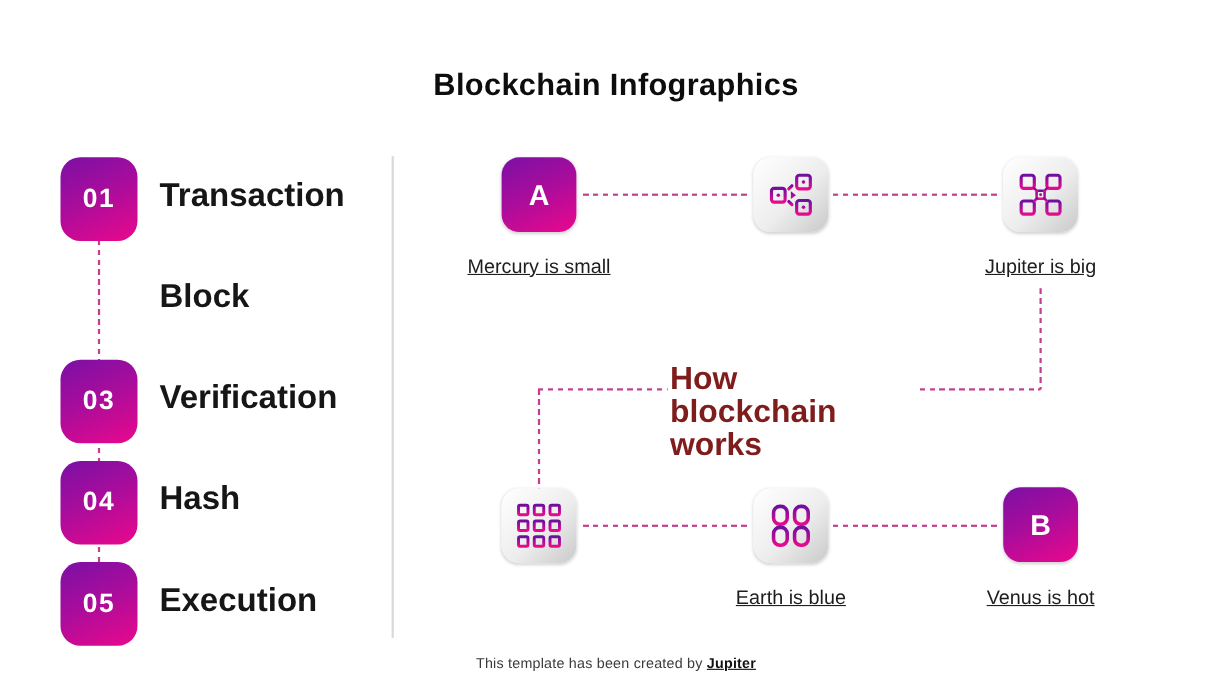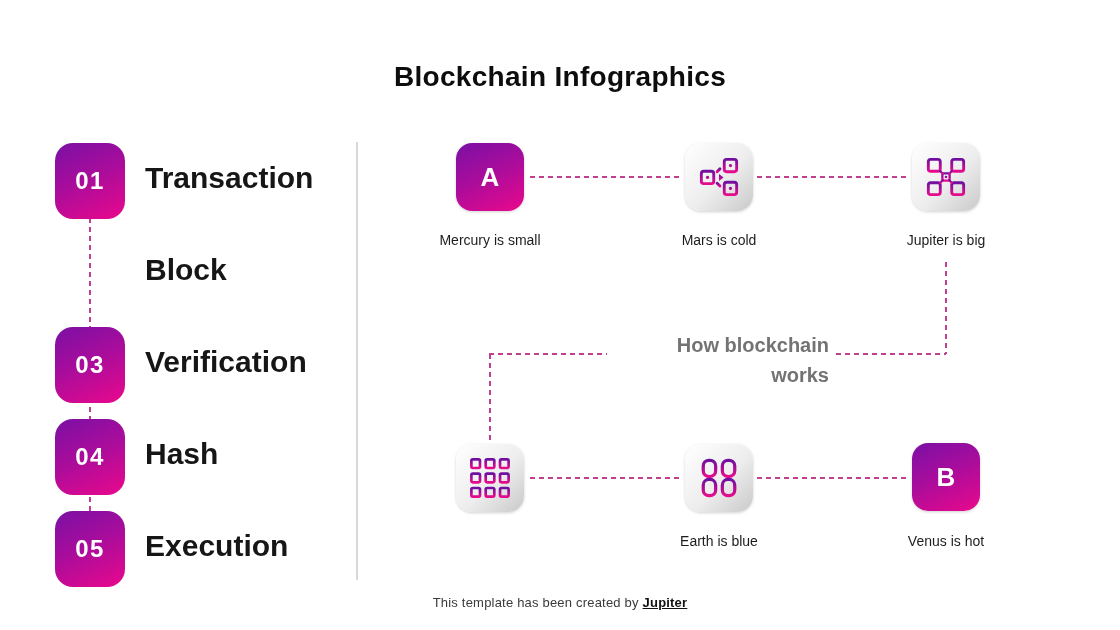--- a/index.html
+++ b/index.html
@@ -43,34 +43,35 @@
     box-shadow:0 1px 3px rgba(0,0,0,.18);
   }
   .badge{
     position:absolute;width:68px;height:68px;border-radius:16px;
     display:flex;align-items:center;justify-content:center;
     font-size:26px;font-weight:700;color:#fff;
     background:linear-gradient(155deg,var(--grad1,#7a10a5) 0%,var(--grad2,#ab0c9b) 48%,var(--grad3,#ea088c) 100%);
     box-shadow:0 1px 3px rgba(0,0,0,.18);
   }
   .caption{
-    position:absolute;width:220px;text-align:center;font-size:14px;color:#1d1d1d;
+    position:absolute;width:220px;text-align:center;font-size:18px;color:#1d1d1d;
     white-space:nowrap;
+    text-decoration:underline;
   }
   .hdash{
     position:absolute;height:2px;
     background:repeating-linear-gradient(90deg,var(--dash,#c23e8e) 0 5px,transparent 5px 9px);
   }
   .vdash{
     position:absolute;width:2px;
     background:repeating-linear-gradient(180deg,var(--dash,#c23e8e) 0 5px,transparent 5px 9px);
   }
   .center-text{
-    position:absolute;left:609px;top:330px;width:220px;text-align:right;
-    font-size:20px;font-weight:700;line-height:30px;color:#737373;
+    position:absolute;left:609px;top:330px;width:220px;text-align:left;
+    font-size:29px;font-weight:700;line-height:30px;color:#7f1d1d;
   }
 
   
   .footer{
     position:absolute;top:595px;left:0;width:100%;text-align:center;
     font-size:13px;color:#3a3a3a;letter-spacing:.2px;
   }
   .brand{font-weight:700;text-decoration:underline;color:#111;cursor:pointer;}
   svg{display:block;}
 </style>
@@ -171,21 +172,20 @@
           <line x1="28" y1="16" x2="25.4" y2="18.6"></line>
           <line x1="16" y1="28" x2="18.6" y2="25.4"></line>
           <line x1="28" y1="28" x2="25.4" y2="25.4"></line>
         </g>
         <circle cx="22" cy="22" r="1.4" fill="url(#gB)"></circle>
       </svg>
     </span>
   </div>
 
   <div class="caption" style="top:232px;left:380px">Mercury is small</div>
-  <div class="caption" style="top:232px;left:609px">Mars is cold</div>
   <div class="caption" style="top:232px;left:836px">Jupiter is big</div>
 
   <div class="center-text">
     <div>How blockchain</div>
     <div>works</div>
   </div>
 
   <div class="tile" style="left:456px;top:444px">
     <span>
       <svg width="42" height="42" viewBox="0 0 44 44" fill="none">

